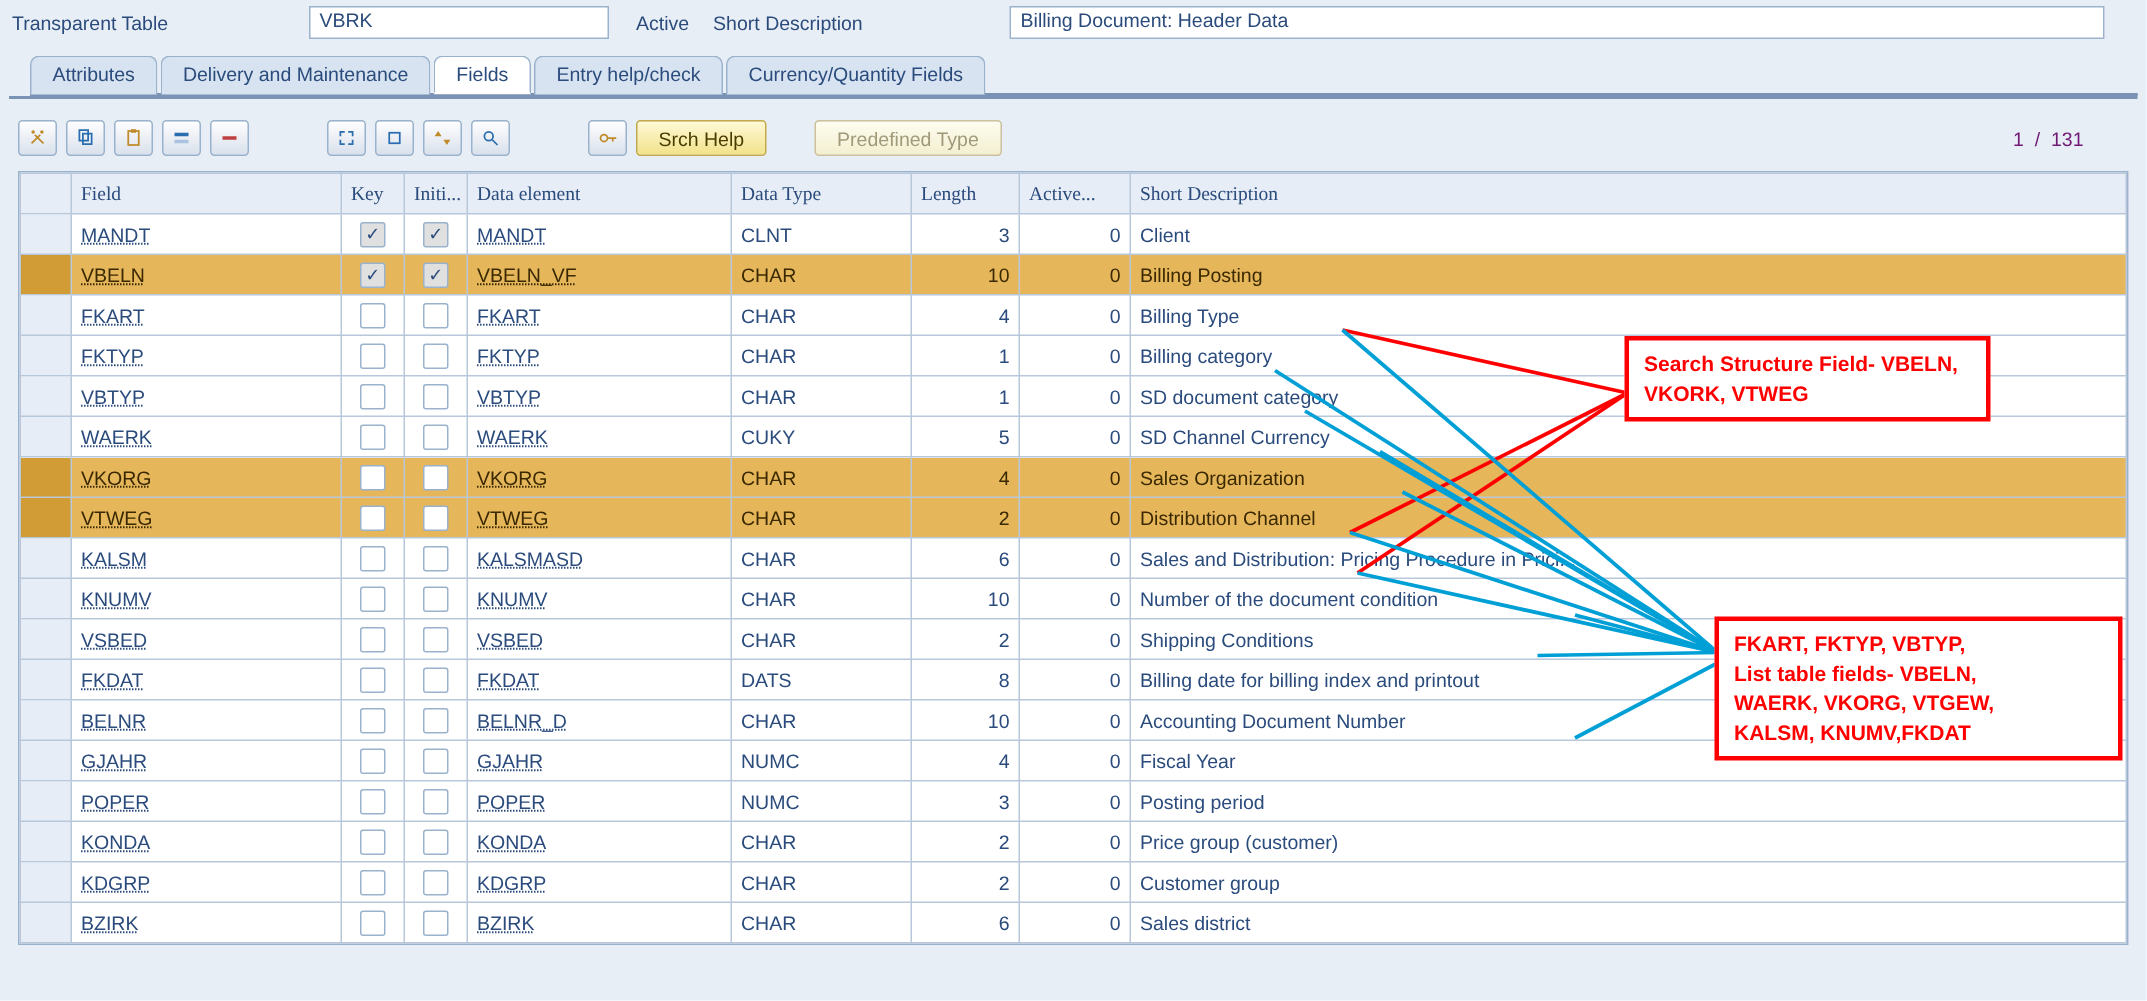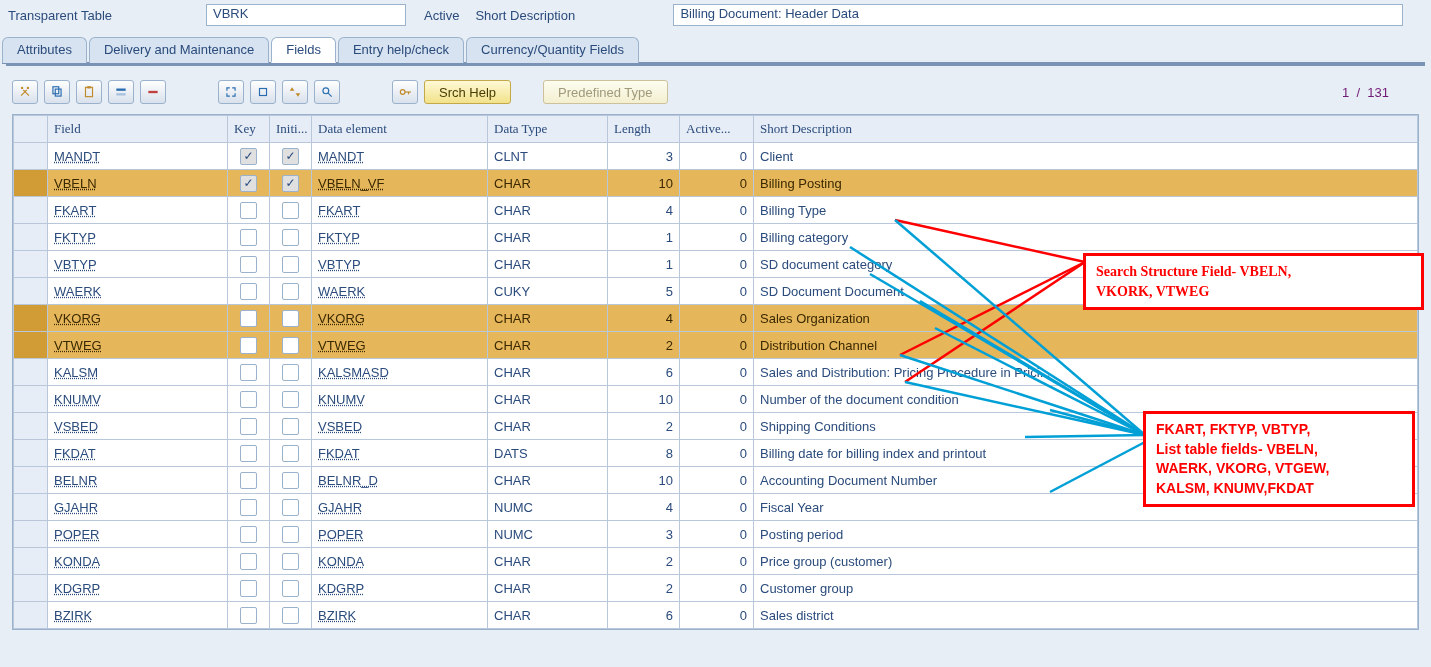--- a/index.html
+++ b/index.html
@@ -20,21 +20,21 @@
   .form-input {
     background: #fff;
     border: 1px solid #9bb2cc;
     height: 22px;
     padding: 1px 6px;
     min-width: 200px;
     color: #2a4b7c;
   }
   .form-input.wide { min-width: 730px; }
   .form-static { padding: 2px 10px; color: #2a4b7c; }
-  .tabstrip { margin: 6px 6px 0 2px; display: flex; border-bottom: 2px solid #7a92b3; position: relative; }
+  .tabstrip { margin: 6px 6px 0 20px; display: flex; border-bottom: 2px solid #7a92b3; position: relative; }
   .tabstrip::before {
     content: ""; position: absolute; left: 0; right: 0; bottom: -2px; height: 2px; background: #7a92b3;
   }
   .tab {
     padding: 4px 14px;
     background: #d7e3f0;
     border: 1px solid #9bb2cc;
     border-bottom: none;
     margin-right: 2px;
     border-radius: 6px 6px 0 0;
@@ -484,21 +484,21 @@
             <td>
               <div class="cell">CUKY</div>
             </td>
             <td>
               <div class="cell num">5</div>
             </td>
             <td>
               <div class="cell num">0</div>
             </td>
             <td>
-              <div class="cell">SD Document Document</div>
+              <div class="cell">SD Channel Currency</div>
             </td>
           </tr>
           <tr class="hl">
             <td class="sel-handle"></td>
             <td>
               <div class="cell">
                 <span class="link">VKORG</span>
               </div>
             </td>
             <td>
@@ -912,21 +912,21 @@
             </td>
             <td>
               <div class="cell">Sales district</div>
             </td>
           </tr>
         </tbody>
     </table>
   </div>
 </div>
 
-<div class="anno" style="top:253px; left:1083px; width:341px;font-family:Liberation Serif, serif;">
+<div class="anno" style="top:224px; left:1083px; width:244px;">
   <div>Search Structure Field- VBELN,</div>
   <div>VKORK, VTWEG</div>
 </div>
 <div class="anno" style="top:411px; left:1143px; width:272px;">
   <div>FKART, FKTYP, VBTYP,</div>
   <div>List table fields- VBELN,</div>
   <div>WAERK, VKORG, VTGEW,</div>
   <div>KALSM, KNUMV,FKDAT</div>
 </div>
 

